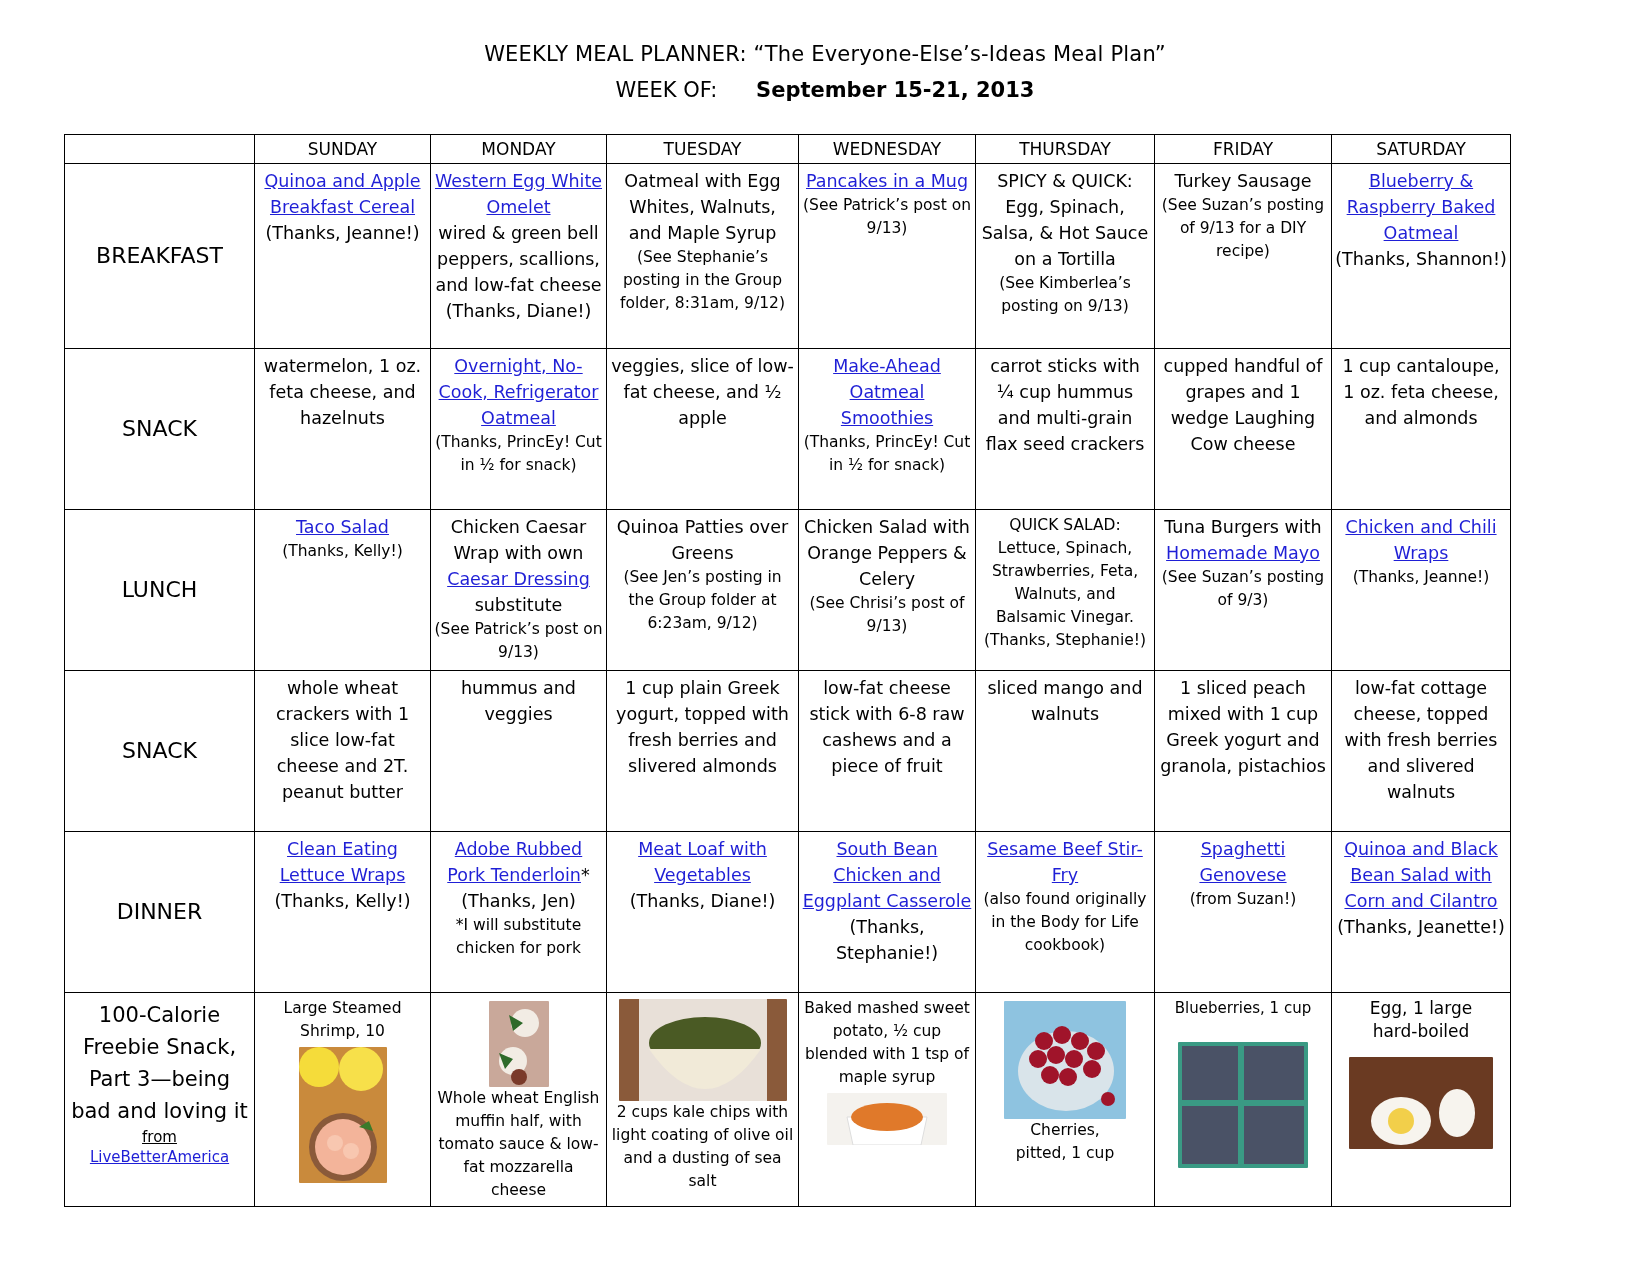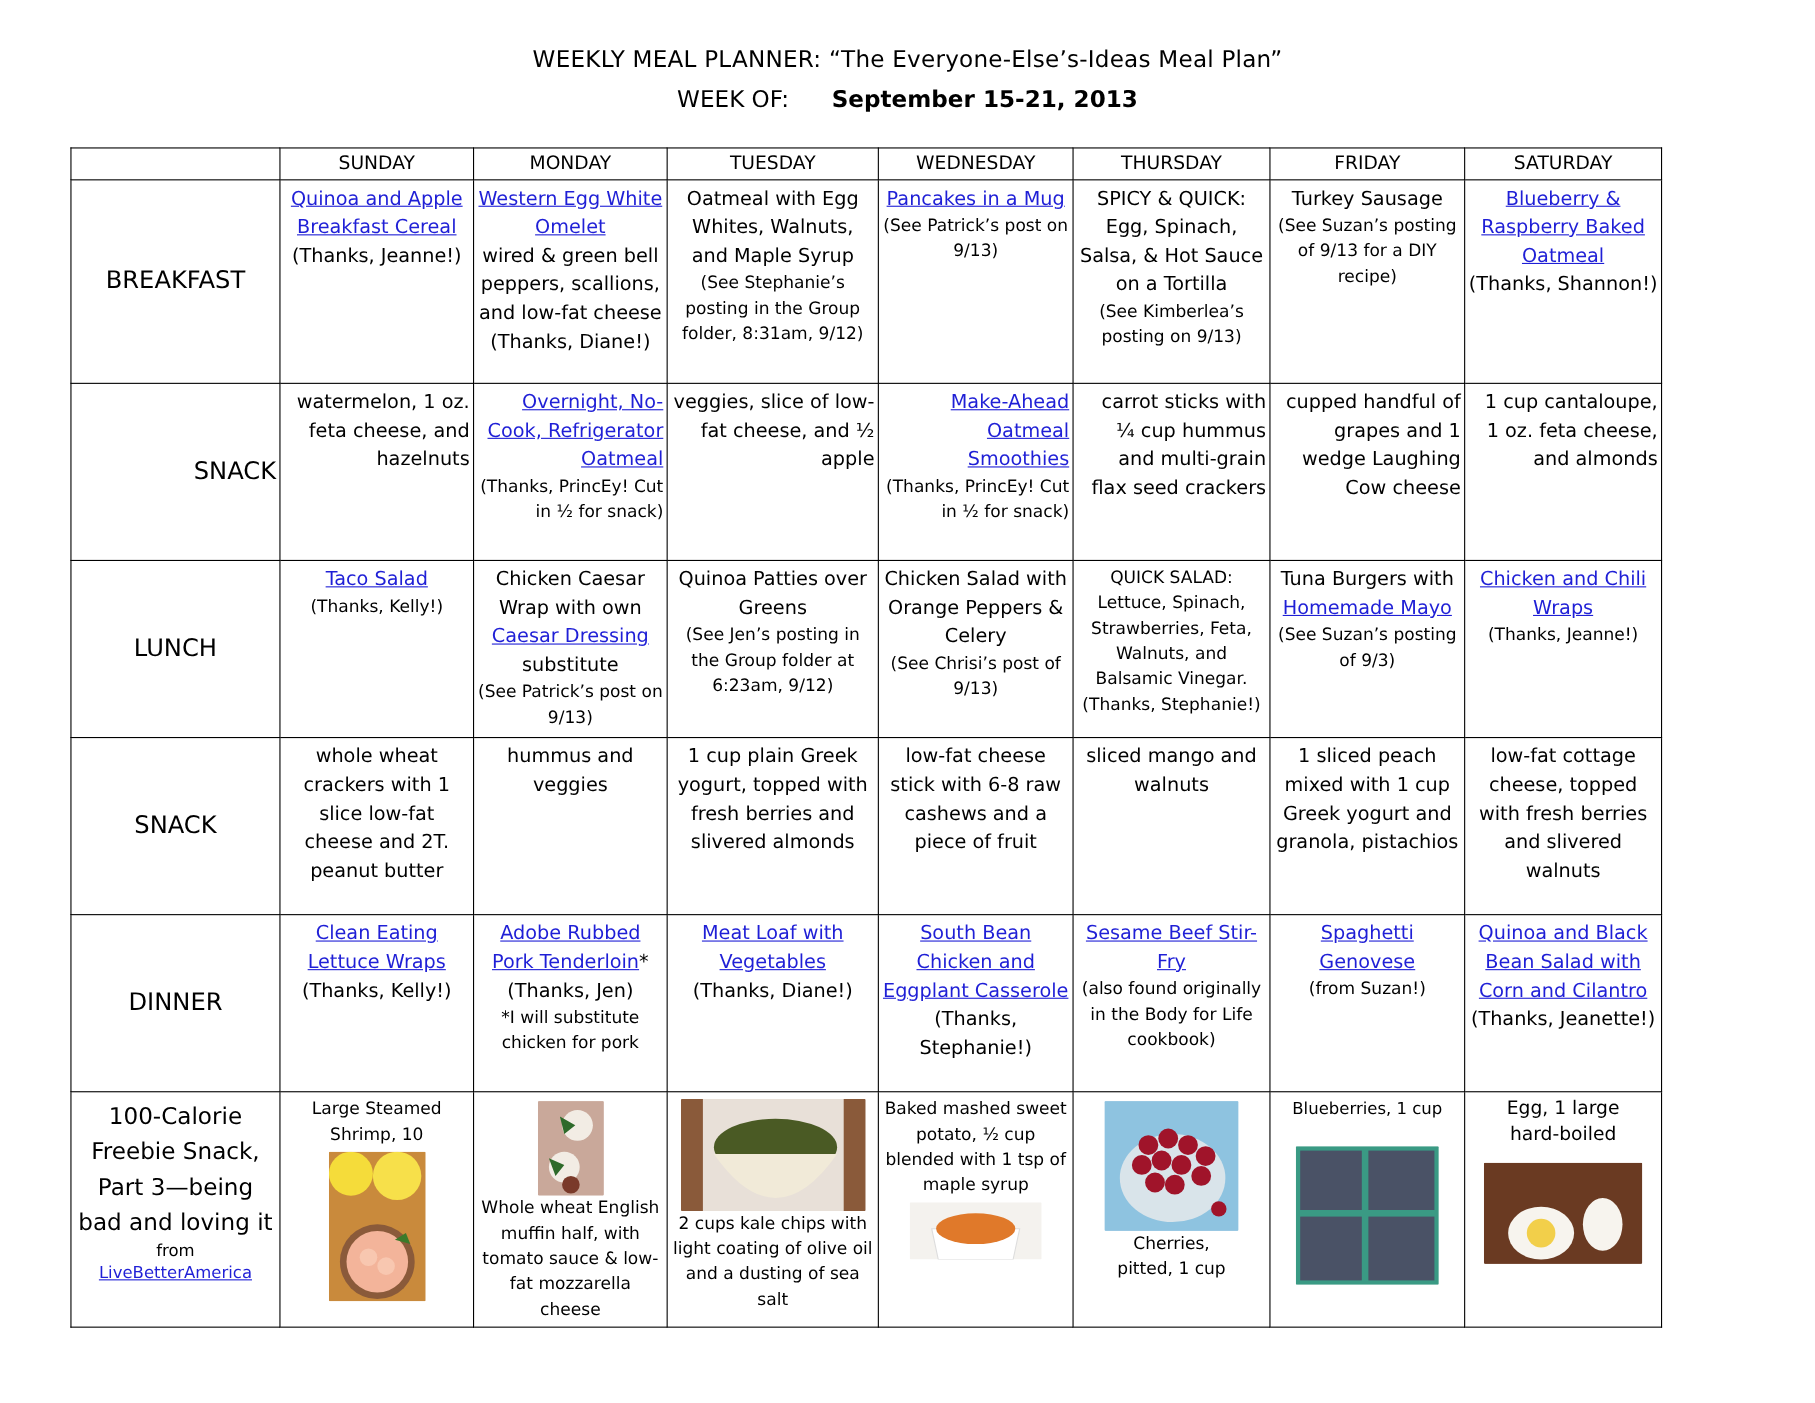--- a/index.html
+++ b/index.html
@@ -10,21 +10,21 @@
   table.grid { position:absolute; top:134px; left:64px; width:1214px; border-collapse:collapse; table-layout:fixed; }
   table.grid td, table.grid th { border:1.5px solid #000; text-align:center; vertical-align:top; padding:4px 3px; font-size:17.5px; line-height:26px; font-weight:normal; }
   table.grid th { height:24px; padding:2px; font-size:17px; line-height:22px; vertical-align:middle; }
   td.rowlabel { vertical-align:middle !important; font-size:22px !important; }
   td.rowlabel.freebie { font-size:21px !important; line-height:32px !important; vertical-align:top !important; padding-top:6px !important; }
   .small { font-size:15.5px; line-height:23px; }
   a.link { color:#1a0dab; color:#1f1fd6; text-decoration:underline; }
   .line { display:block; }
   .img { display:block; margin:4px auto 0; border-radius:1px; }
   tr.r-break td { height:176px; }
-  tr.r-snack1 td { height:152px;text-align:right; }
+  tr.r-snack1 td { height:152px; }
   tr.r-lunch td { height:152px; }
   tr.r-snack2 td { height:152px; }
   tr.r-dinner td { height:152px; }
   tr.r-free td { height:190px; }
 </style>
 </head>
 <body>
 
 <div class="title">WEEKLY MEAL PLANNER: “The Everyone-Else’s-Ideas Meal Plan”</div>
 <div class="subtitle">
@@ -203,21 +203,21 @@
     </td>
     <td>
       <a class="link line">Quinoa and Black Bean Salad with Corn and Cilantro</a>
       <span class="line">(Thanks, Jeanette!)</span>
     </td>
   </tr>
 
   <tr class="r-free">
     <td class="rowlabel freebie">
       <span class="line">100-Calorie Freebie Snack, Part 3—being bad and loving it</span>
-      <span class="line small" style="font-size:15px;line-height:20px;">from</span>
+      <span class="line small" style="font-size:15px;line-height:20px;text-decoration:underline;">from</span>
       <a class="link line small" style="font-size:15px;line-height:20px;">LiveBetterAmerica</a>
     </td>
     <td>
       <span class="line small" style="padding:0 20px;">Large Steamed Shrimp, 10</span>
       <svg class="img" width="88" height="136" viewBox="0 0 88 136">
         <rect width="88" height="136" fill="#c98a3c"></rect>
         <circle cx="20" cy="20" r="20" fill="#f5dc3a"></circle>
             <circle cx="62" cy="22" r="22" fill="#f7e04a"></circle>
         <circle cx="44" cy="100" r="34" fill="#8a5a3a"></circle>
             <circle cx="44" cy="100" r="28" fill="#f3b49a"></circle>

